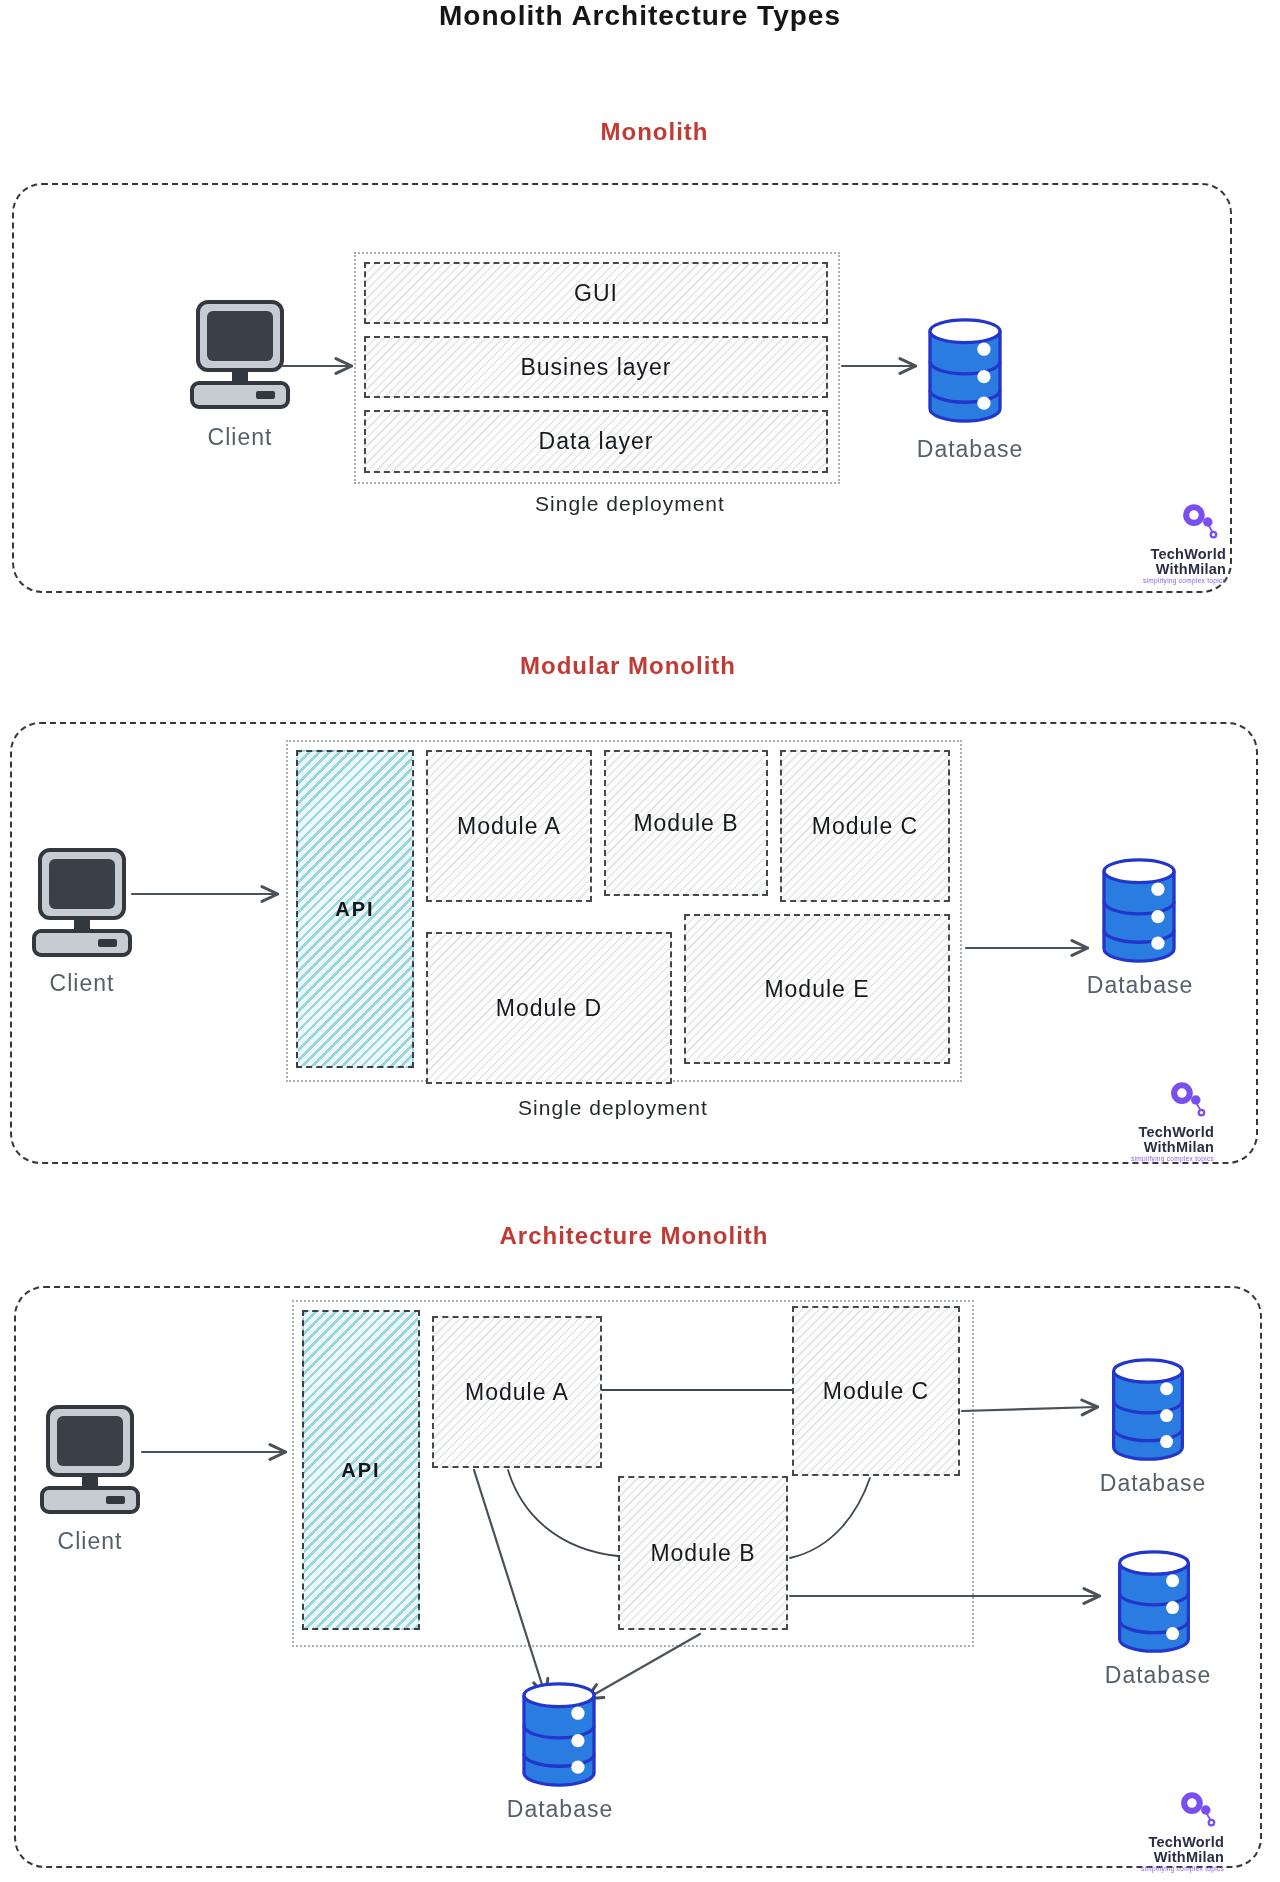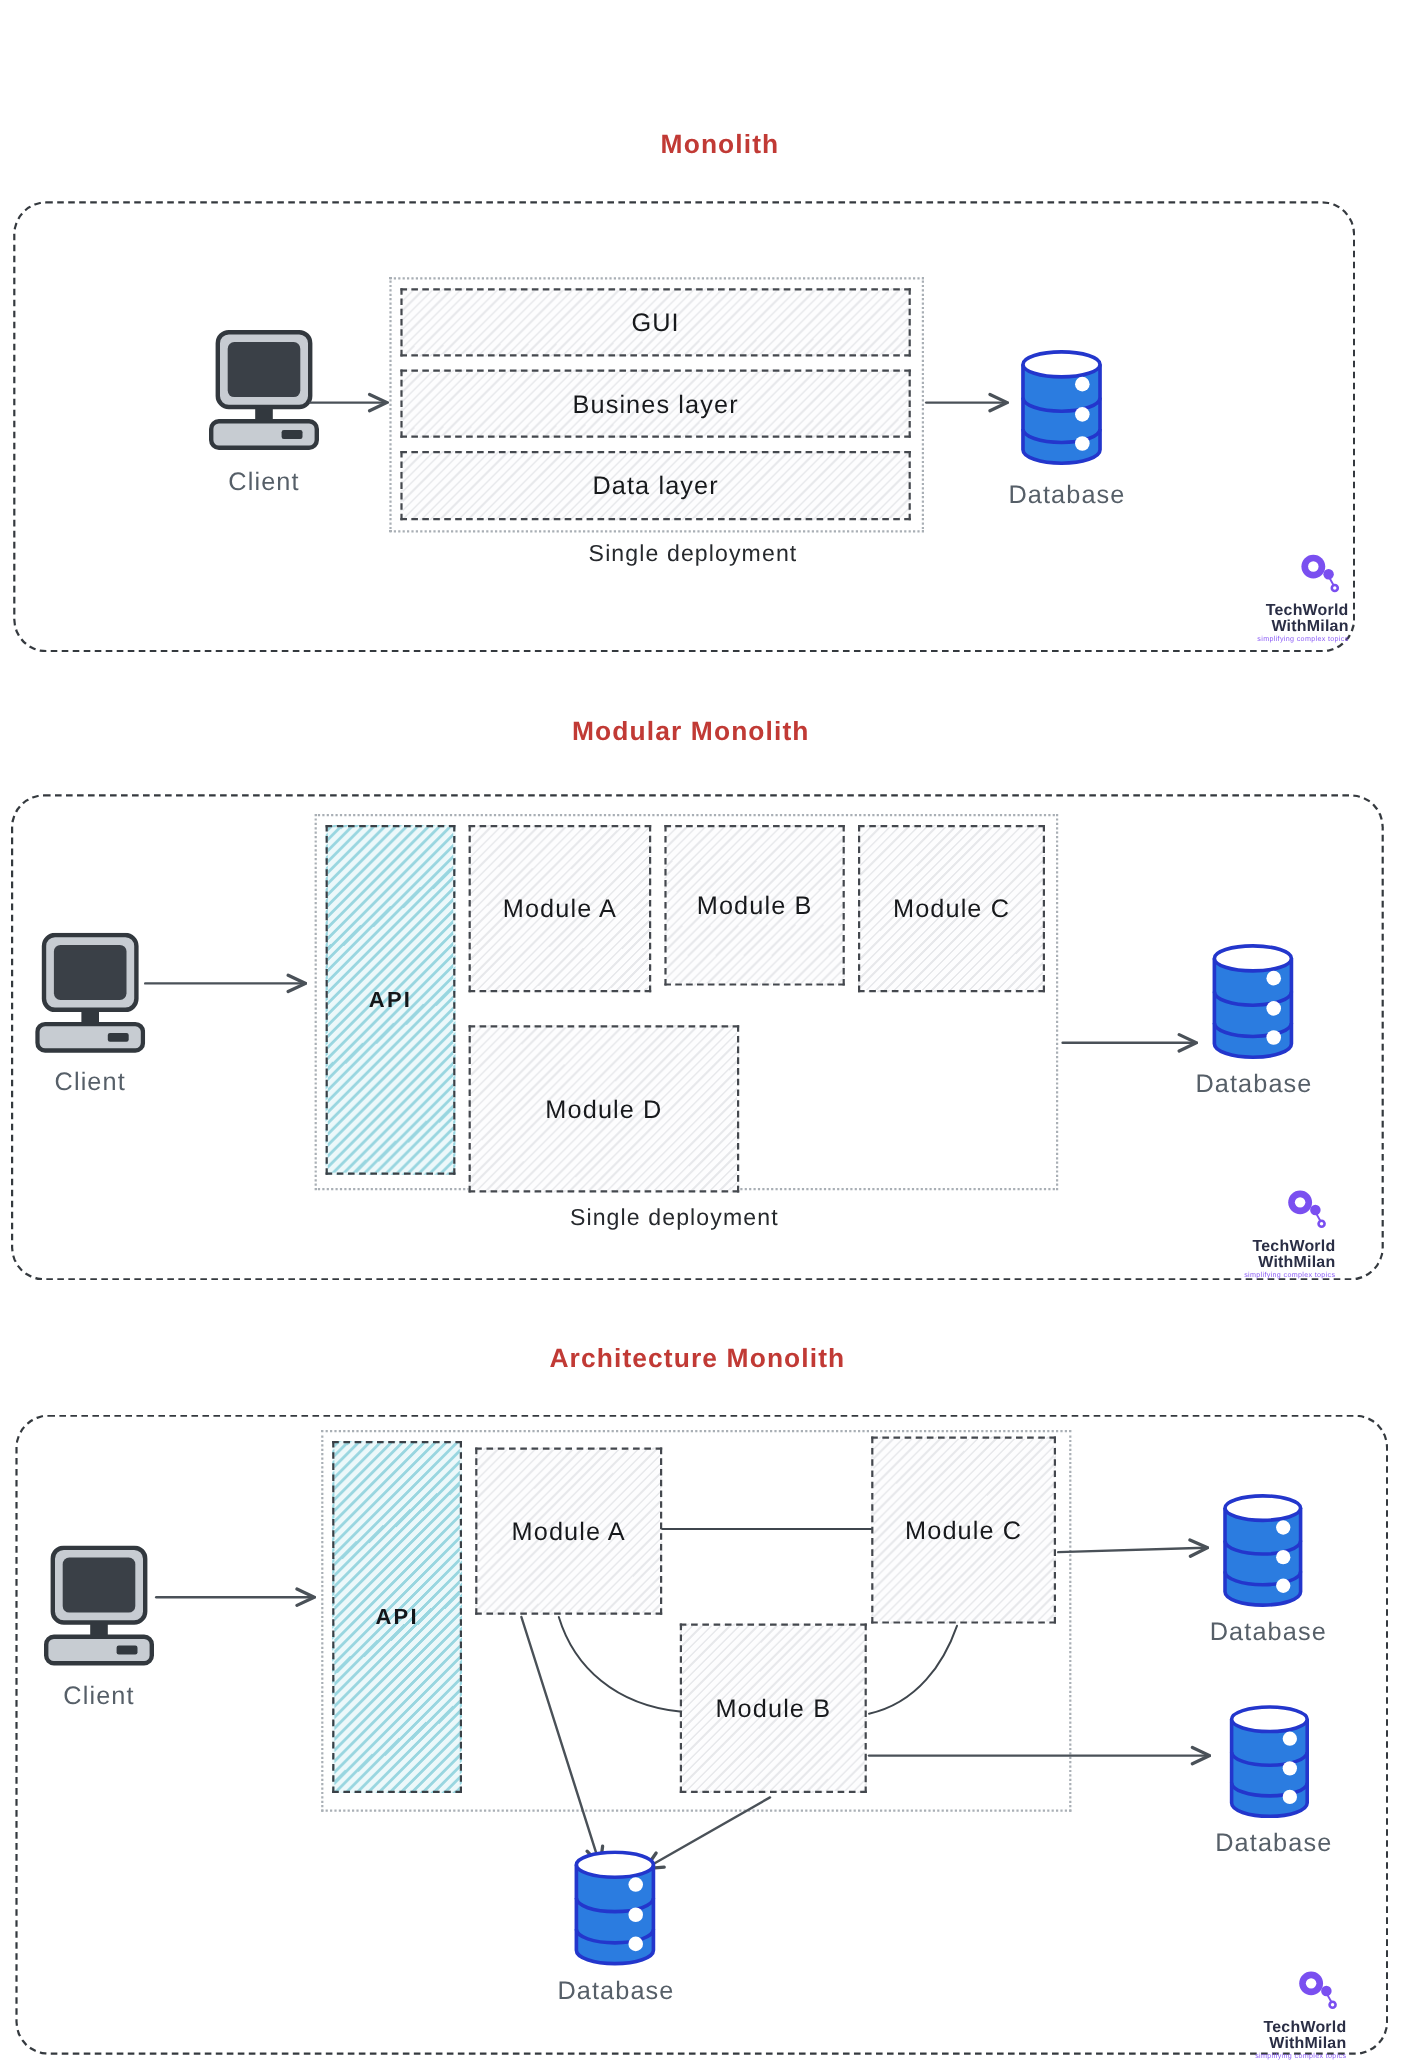--- a/index.html
+++ b/index.html
@@ -77,20 +77,21 @@
         <circle cx="23" cy="15" r="12.5" fill="#7a4ff0"></circle>
         <circle cx="23" cy="15" r="5.5" fill="#ffffff"></circle>
         <circle cx="39" cy="23" r="5.5" fill="#7a4ff0"></circle>
         <line x1="40" y1="27" x2="44" y2="34" stroke="#7a4ff0" stroke-width="2"></line>
         <circle cx="45.5" cy="37.5" r="4.5" fill="#7a4ff0"></circle>
         <circle cx="45.5" cy="37.5" r="1.8" fill="#ffffff"></circle>
       </g>
     </defs>
   </svg>
 
+  <div class="abs page-title">Monolith Architecture Types</div>
 
   <div class="abs section-title" style="top:118px;padding-left:29px;">Monolith</div>
   <div class="abs section-border" style="left:12px; top:183px; width:1220px; height:410px;"></div>
 
   <svg class="abs" style="left:190px; top:300px;" width="100" height="110" viewBox="0 0 100 110">
       <use href="#client-pc"></use>
     </svg>
   <div class="abs node-label" style="left:150px; top:424px; width:180px;">Client</div>
 
   <svg class="arrow-svg" style="left:280px; top:352px;" width="80" height="28">
@@ -148,20 +149,23 @@
   </div>
   <div class="abs hatch-box" style="left:604px; top:750px; width:164px; height:146px;">
     <span class="box-label">Module B</span>
   </div>
   <div class="abs hatch-box" style="left:780px; top:750px; width:170px; height:152px;">
     <span class="box-label">Module C</span>
   </div>
   <div class="abs hatch-box" style="left:426px; top:932px; width:246px; height:152px;text-align:right;">
     <span class="box-label">Module D</span>
   </div>
+  <div class="abs hatch-box" style="left:684px; top:914px; width:266px; height:150px;">
+    <span class="box-label">Module E</span>
+  </div>
   <div class="abs caption" style="left:463px; top:1096px; width:300px;">Single deployment</div>
 
   <svg class="arrow-svg" style="left:964px; top:934px;" width="132" height="28">
     <line class="arrow-line" x1="2" y1="14" x2="122" y2="14" marker-end="url(#ah)"></line>
   </svg>
 
   <svg class="abs" style="left:1096px; top:858px;" width="86" height="106" viewBox="0 0 90 112">
       <use href="#db-cyl"></use>
     </svg>
   <div class="abs node-label" style="left:1050px; top:972px; width:180px;">Database</div>

